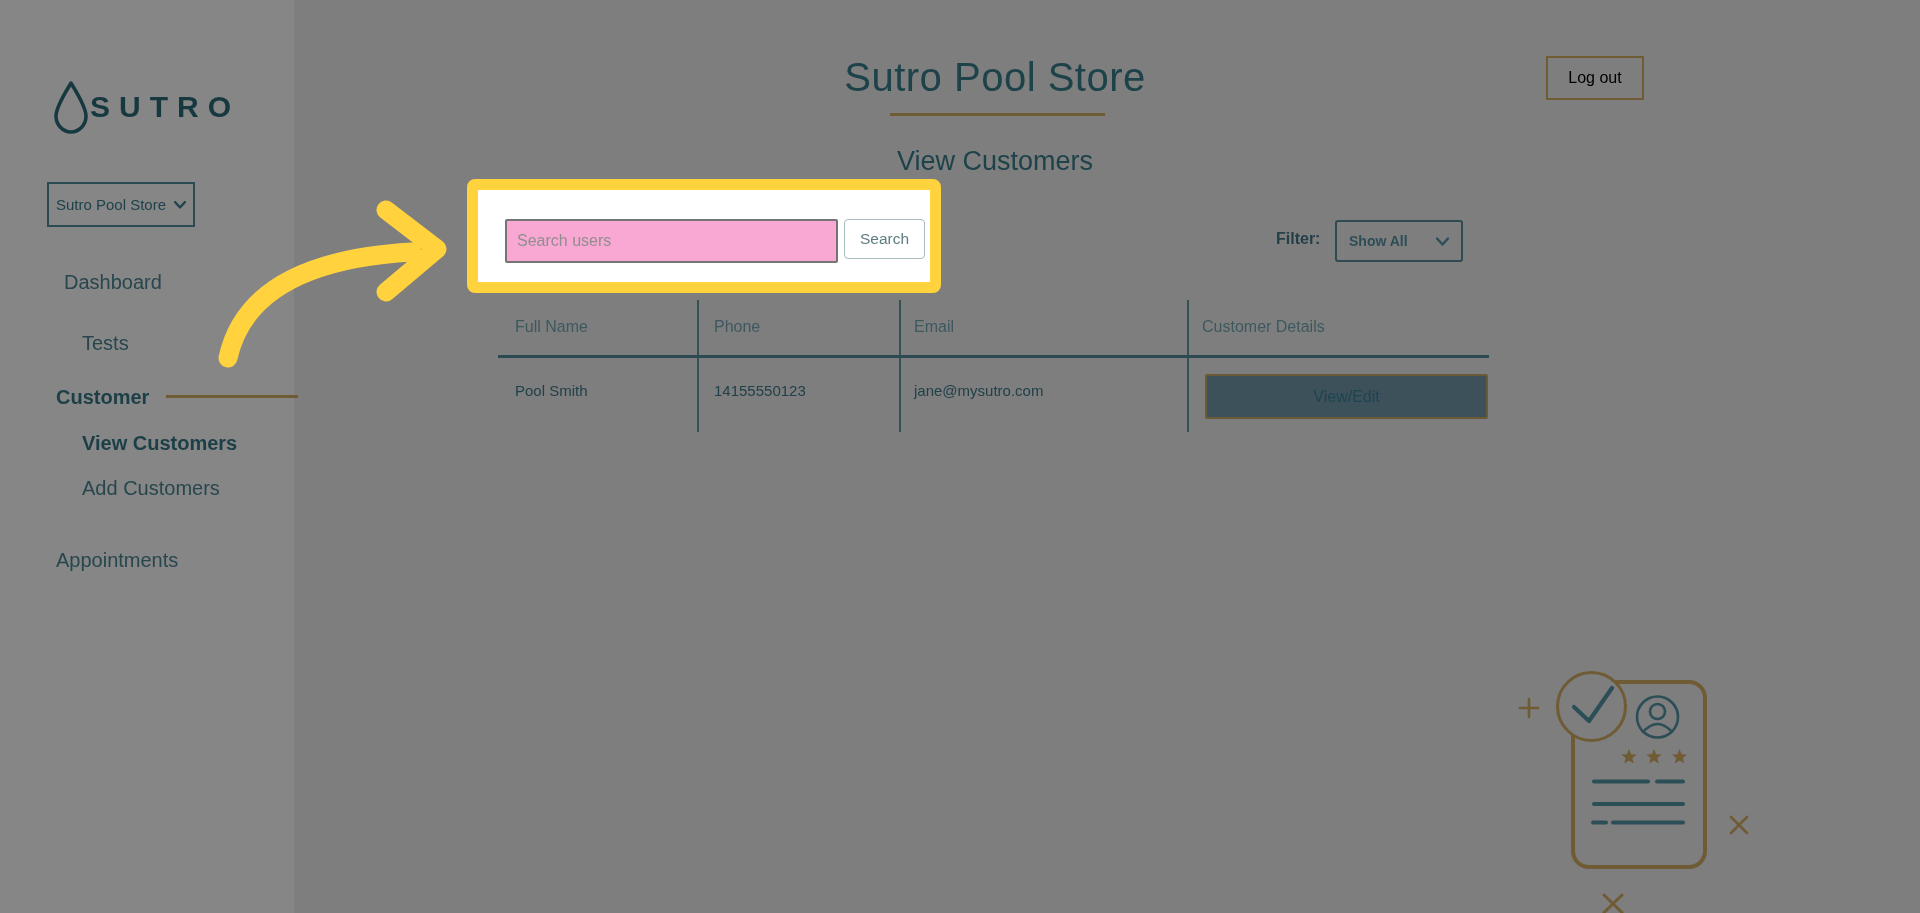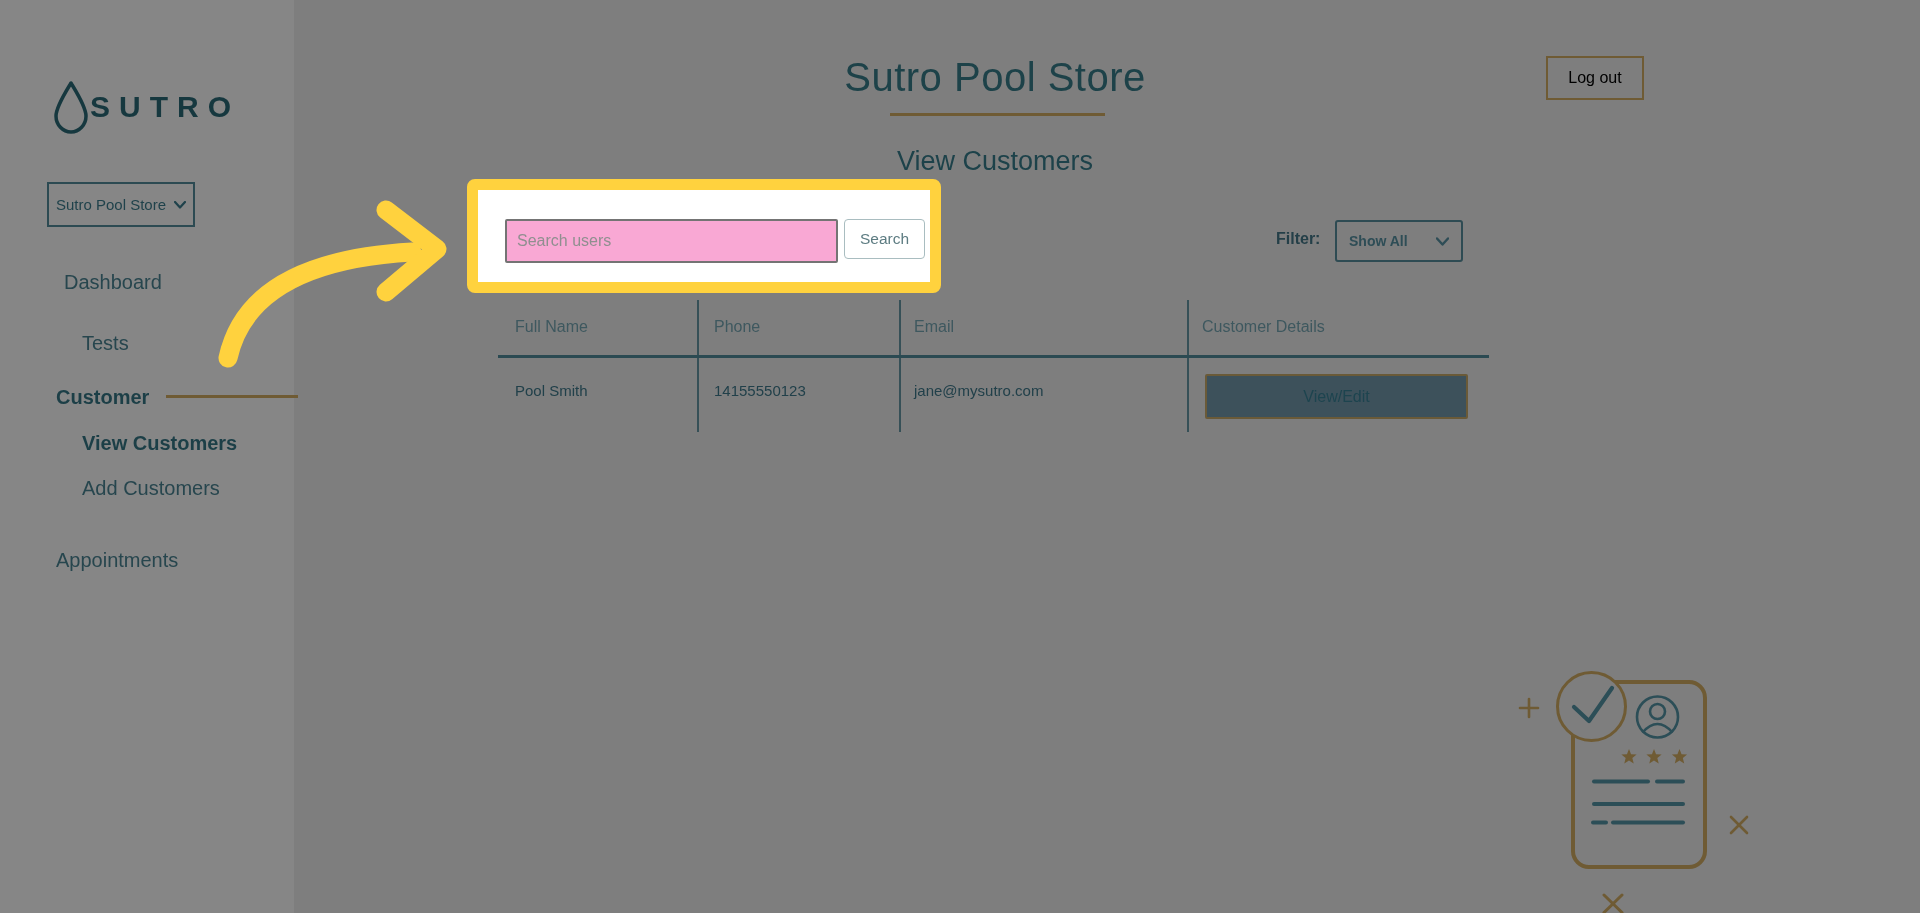--- a/index.html
+++ b/index.html
@@ -53,21 +53,21 @@
   .filter-select{position:absolute;left:1335px;top:220px;width:128px;height:42px;
     border:2px solid #2e4b53;border-radius:3px;display:flex;align-items:center;
     padding:0 12px;color:#2e4d56;font-size:14px;font-weight:600;cursor:pointer;}
   .filter-select .chev{margin-left:auto;}
 
   
   .th{position:absolute;top:318px;font-size:16px;color:var(--dim-teal-mid);white-space:nowrap;}
   .header-underline{position:absolute;left:498px;top:355px;width:991px;height:2.5px;background:#2b4a52;}
   .vline{position:absolute;top:300px;height:132px;width:1.5px;background:#365057;}
   .td{position:absolute;top:382px;font-size:15px;color:#21404a;white-space:nowrap;}
-  .viewedit-btn{position:absolute;left:1205px;top:374px;width:263px;height:45px;
+  .viewedit-btn{position:absolute;left:1205px;top:374px;width:283px;height:45px;
     background:#3d515b;border:2px solid #6a5a38;border-radius:2px;color:#1d444f;
     font-size:16px;font-weight:500;font-family:inherit;cursor:pointer;}
 
   
   .illustration{position:absolute;left:1490px;top:650px;pointer-events:none;}
 </style>
 </head>
 <body>
 
 <div id="app">

